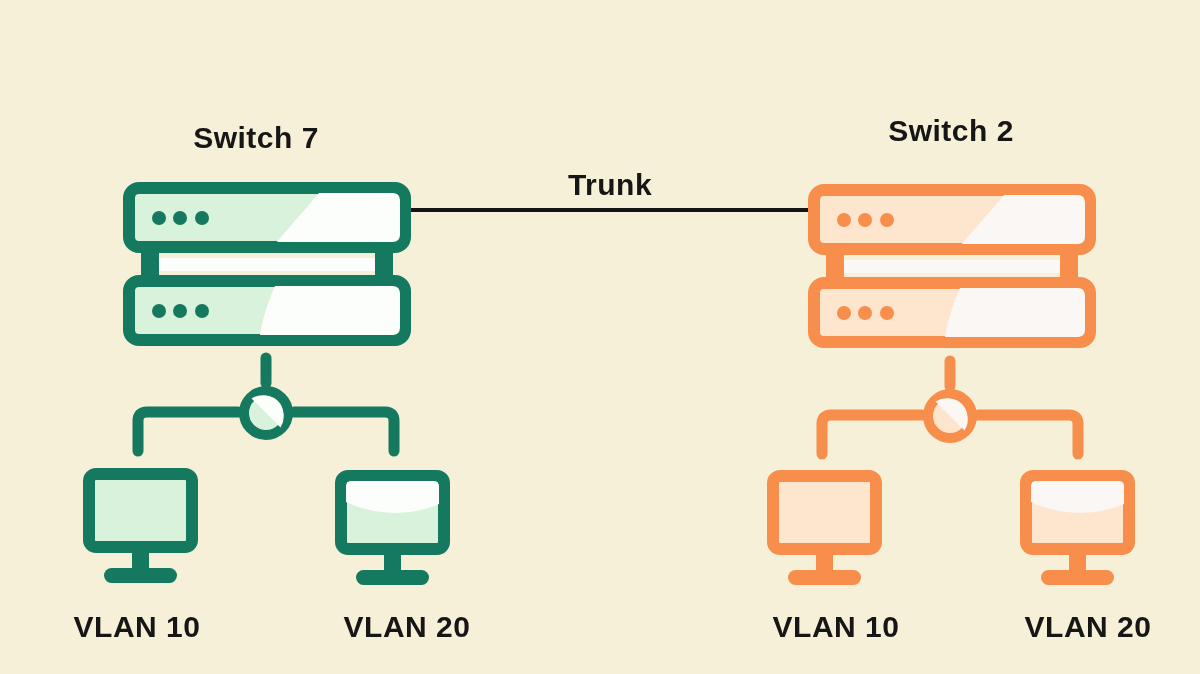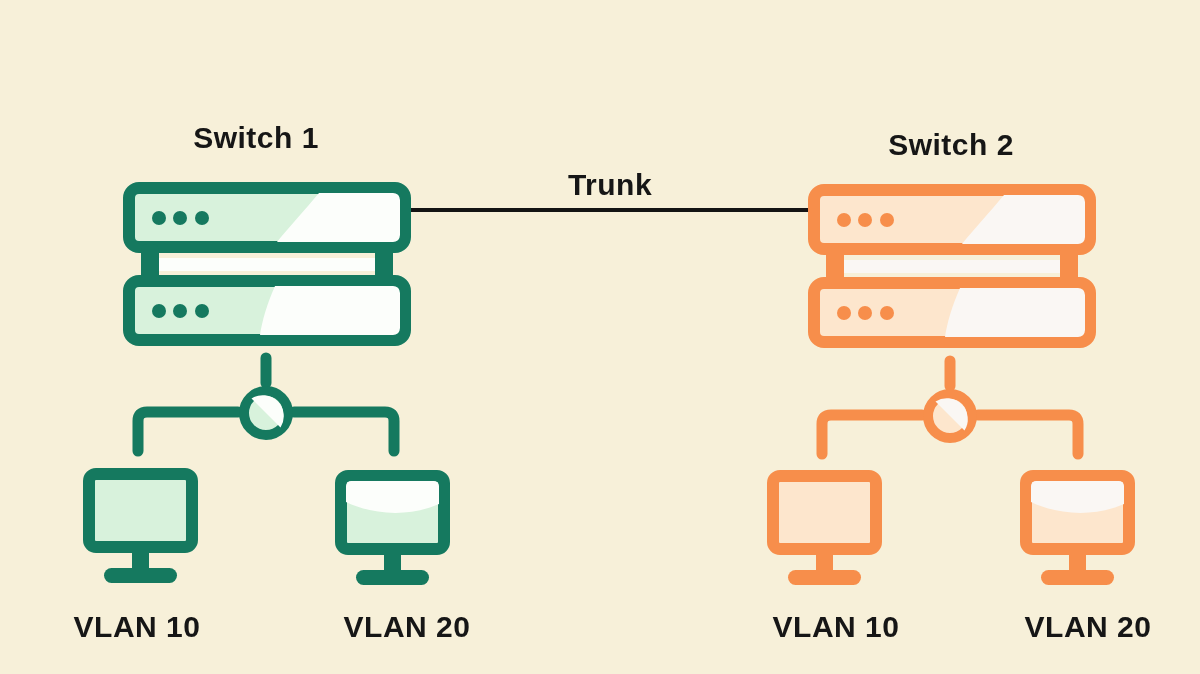--- a/index.html
+++ b/index.html
@@ -121,23 +121,23 @@
   </g>
   <g class="theme-orange">
     <use href="#monitor-shape" x="767" y="470"></use>
   </g>
   <g class="theme-orange">
     <use href="#monitor-shape" x="1020" y="470"></use>
     <use href="#monitor-glare" x="1020" y="470"></use>
   </g>
 </svg>
 
-<div class="lbl" style="left:256px; top:121px;">Switch 1</div>
+<div class="lbl" style="left:256px; top:121px;">Switch 7</div>
 
-<div class="lbl" style="left:951px; top:128px;">Switch 2</div>
+<div class="lbl" style="left:951px; top:114px;">Switch 2</div>
 
 <div class="lbl" style="left:610px; top:168px;">Trunk</div>
 
 <div class="lbl" style="left:137px; top:610px;">VLAN 10</div>
 
 <div class="lbl" style="left:407px; top:610px;">VLAN 20</div>
 
 <div class="lbl" style="left:836px; top:610px;">VLAN 10</div>
 
 <div class="lbl" style="left:1088px; top:610px;">VLAN 20</div>

